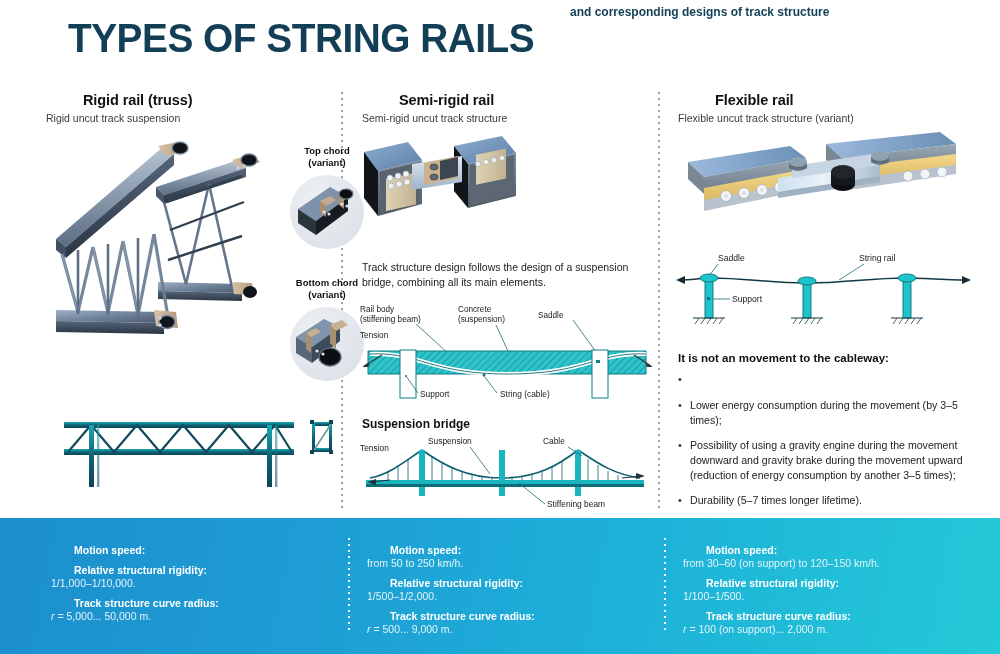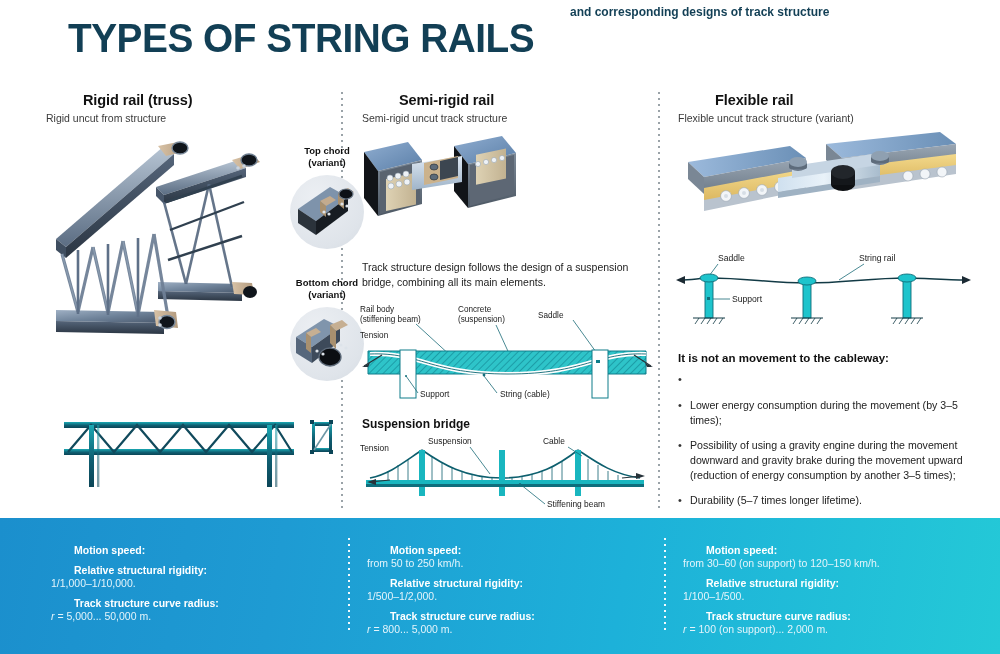--- a/index.html
+++ b/index.html
@@ -103,21 +103,21 @@
   <div id="header">
     <div id="main-title">TYPES OF STRING RAILS</div>
     <div id="sub-title">and corresponding designs of track structure</div>
   </div>
 
   <div class="vdiv" id="vdiv1"></div>
   <div class="vdiv" id="vdiv2"></div>
 
   <div class="column" id="col1">
     <div class="col-title">Rigid rail (truss)</div>
-    <div class="col-sub">Rigid uncut from structure</div>
+    <div class="col-sub">Rigid uncut track suspension</div>
 
     <svg id="truss-photo" viewBox="0 0 232 252">
       <defs>
         <linearGradient id="steel1" x1="0" y1="0" x2="1" y2="1">
           <stop offset="0%" stop-color="#9fb0c4"></stop>
             <stop offset="50%" stop-color="#6e8299"></stop>
             <stop offset="100%" stop-color="#49586c"></stop>
         </linearGradient>
         <linearGradient id="steel2" x1="0" y1="0" x2="0" y2="1">
           <stop offset="0%" stop-color="#b7c5d4"></stop>
@@ -615,21 +615,21 @@
     <div class="spec-label">Track structure curve radius:</div>
     <div class="spec-value"><i>r</i><span> = 5,000... 50,000 m.</span></div>
   </div>
 
   <div class="spec-col" id="spec2" style="position:absolute; top:544px;">
     <div class="spec-label">Motion speed:</div>
     <div class="spec-value">from 50 to 250 km/h.</div>
     <div class="spec-label">Relative structural rigidity:</div>
     <div class="spec-value">1/500–1/2,000.</div>
     <div class="spec-label">Track structure curve radius:</div>
-    <div class="spec-value"><i>r</i><span> = 800... 5,000 m.</span></div>
+    <div class="spec-value"><i>r</i><span> = 500... 9,000 m.</span></div>
   </div>
 
   <div class="spec-col" id="spec3" style="position:absolute; top:544px;">
     <div class="spec-label">Motion speed:</div>
     <div class="spec-value">from 30–60 (on support) to 120–150 km/h.</div>
     <div class="spec-label">Relative structural rigidity:</div>
     <div class="spec-value">1/100–1/500.</div>
     <div class="spec-label">Track structure curve radius:</div>
     <div class="spec-value"><i>r</i><span> = 100 (on support)... 2,000 m.</span></div>
   </div>

